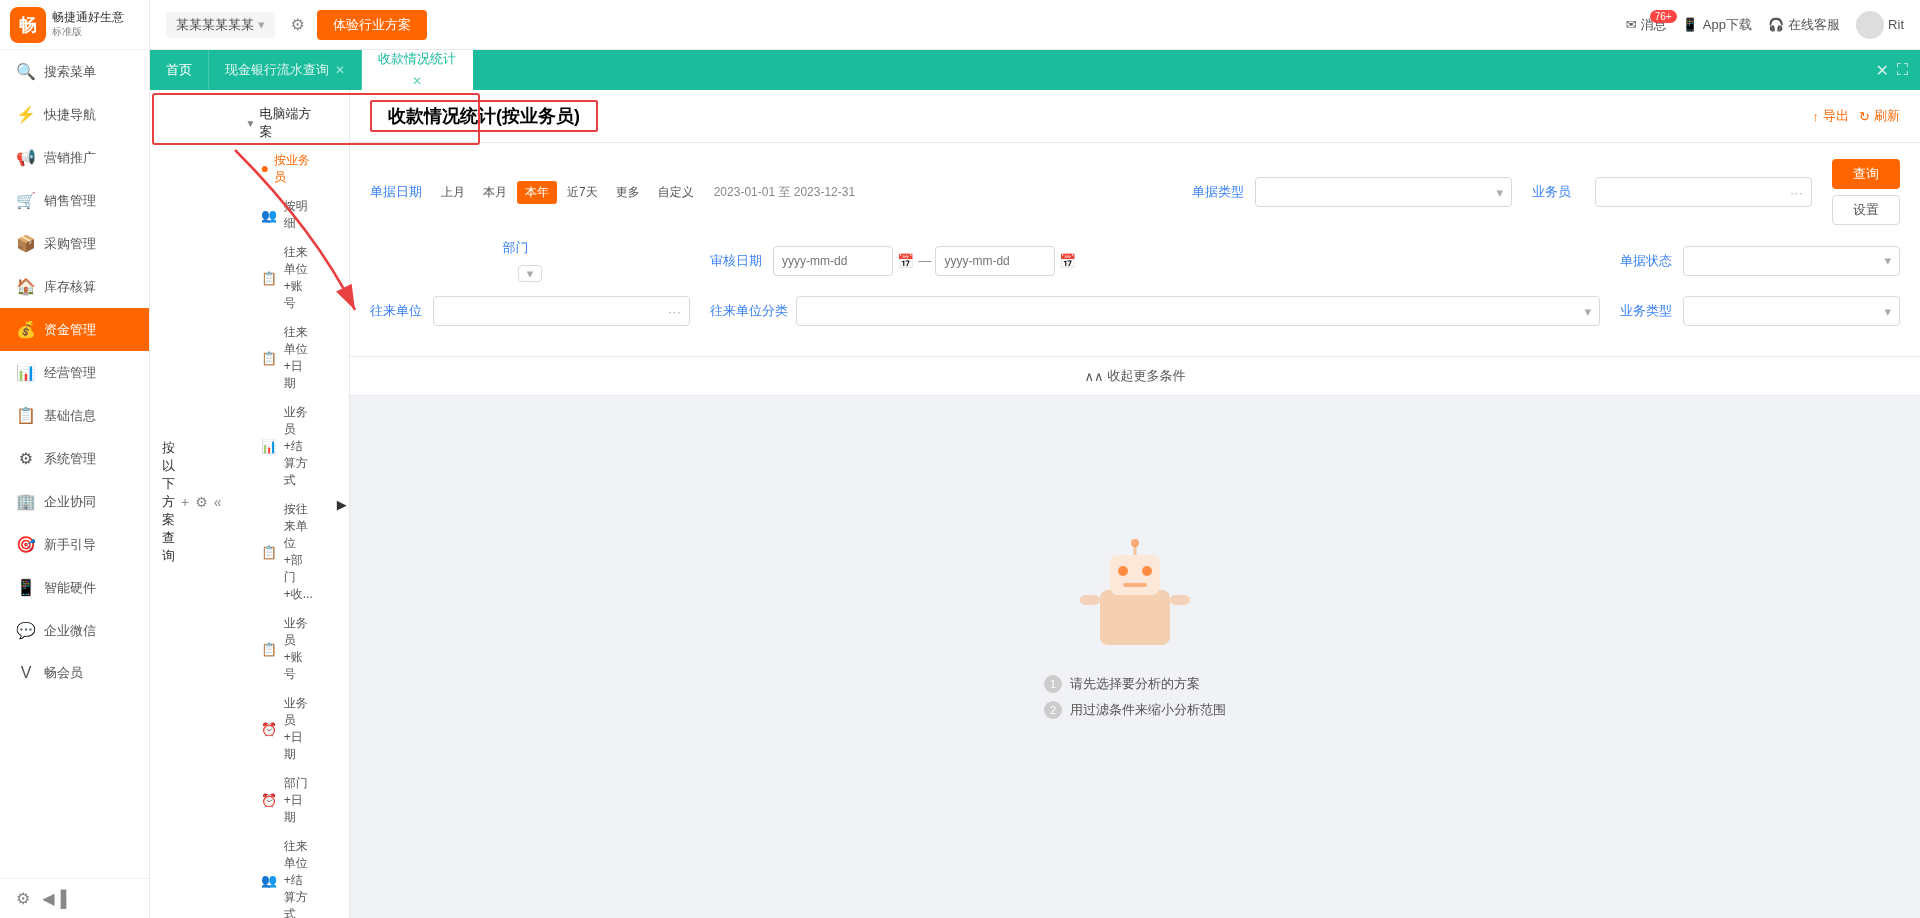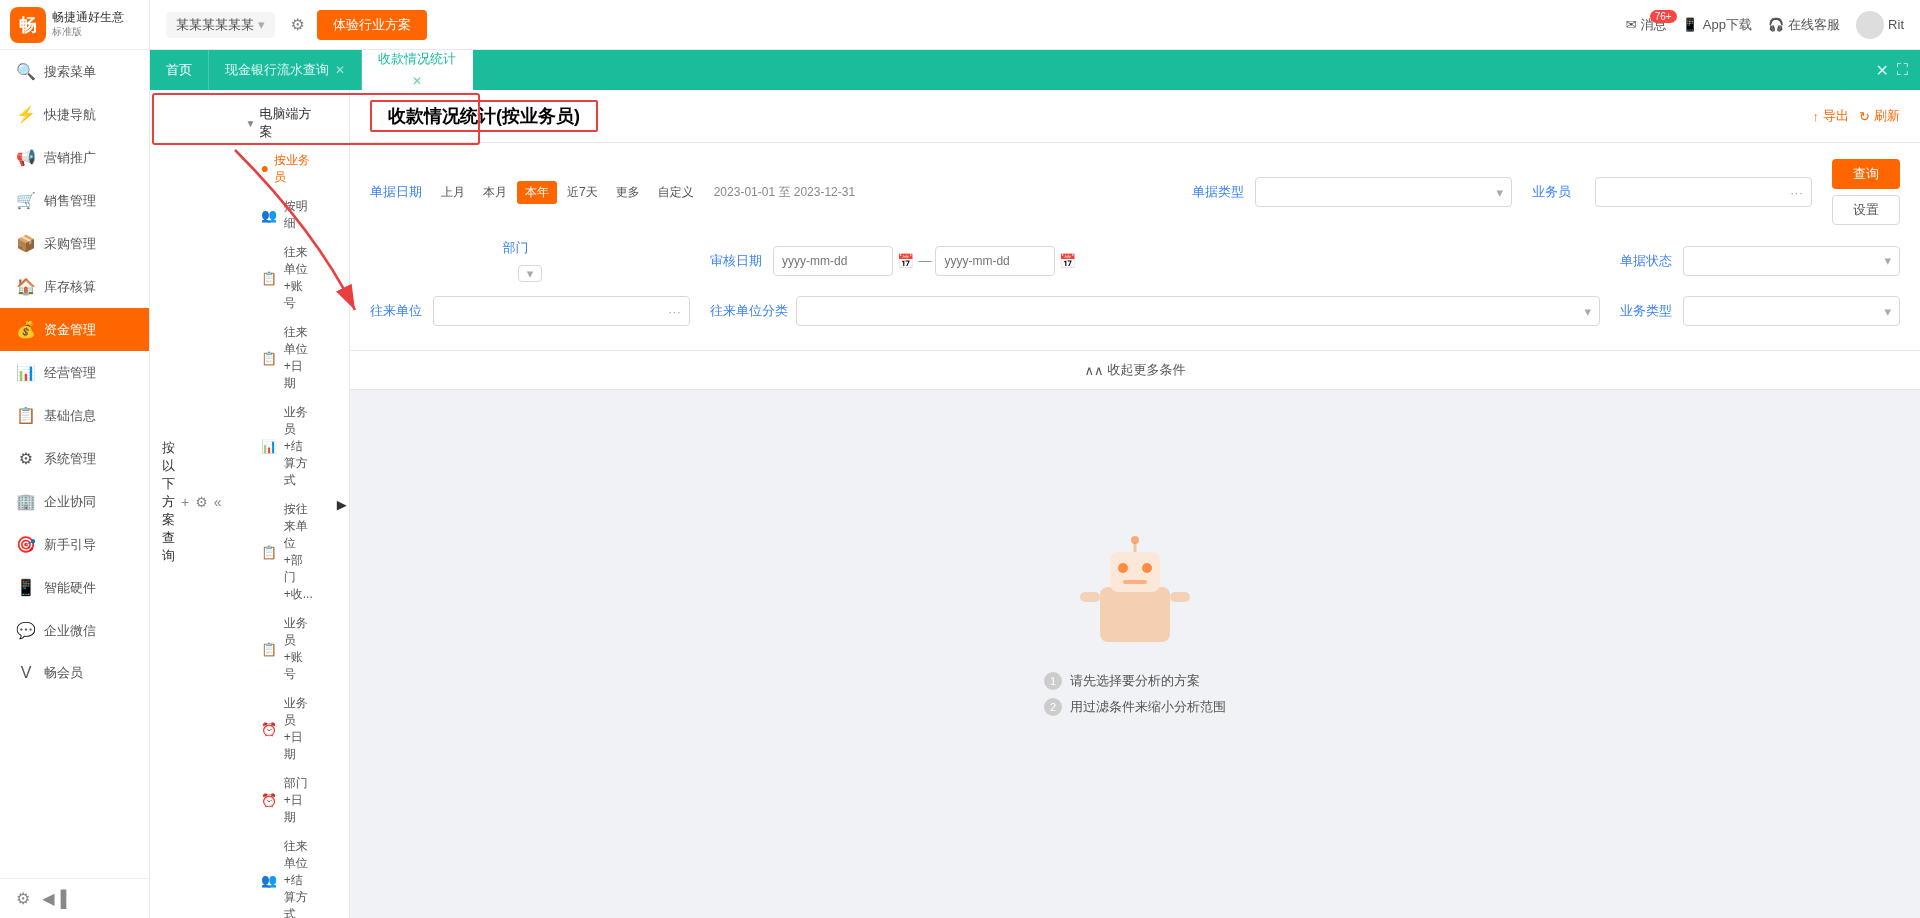--- a/index.html
+++ b/index.html
@@ -247,21 +247,21 @@
       background: #fff;
       padding: 16px 20px;
       border-bottom: 1px solid #e8e8e8;
     }
     .filter-row {
       display: flex;
       align-items: center;
       margin-bottom: 14px;
       gap: 20px;
     }
-    .filter-row:last-child { margin-bottom: 8px; }
+    .filter-row:last-child { margin-bottom: 14px; }
     .filter-item {
       display: flex;
       align-items: center;
       gap: 8px;
       flex: 1;
     }
     .filter-label { color: #3b82f6; font-size: 13px; white-space: nowrap; min-width: 55px; }
     .date-tabs { display: flex; align-items: center; gap: 2px; }
     .date-tab {
       padding: 3px 8px;

